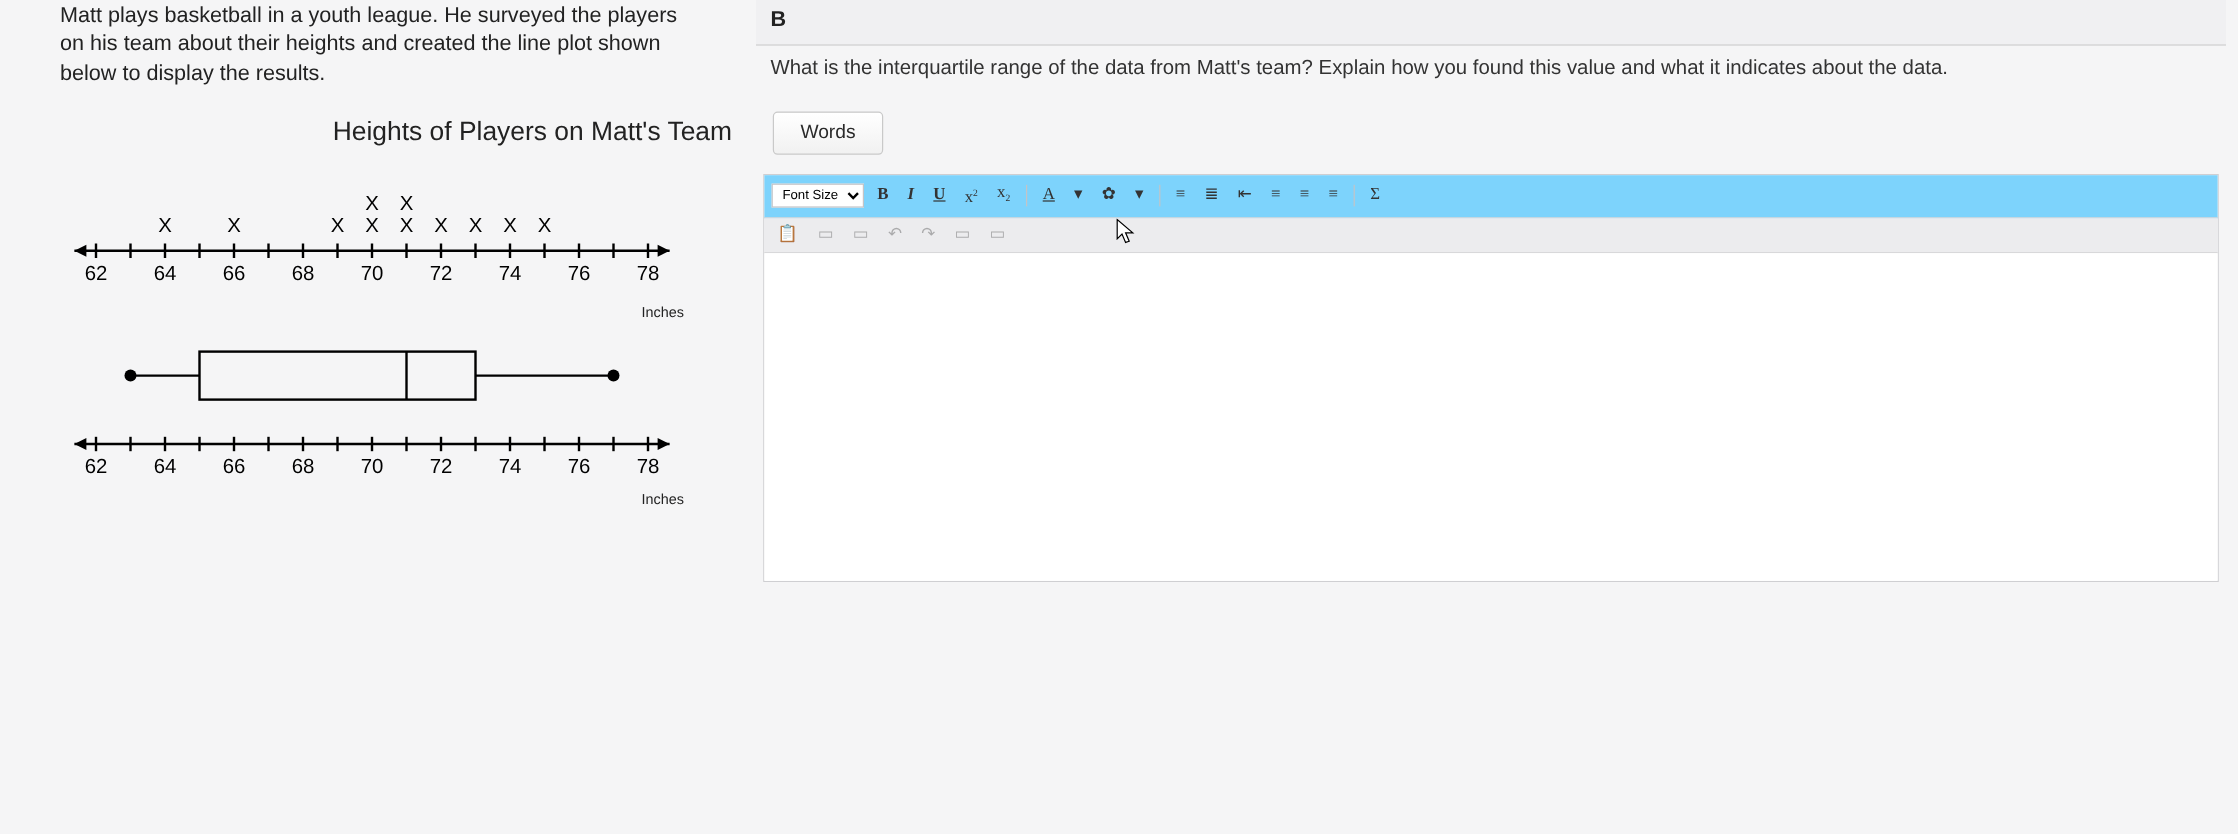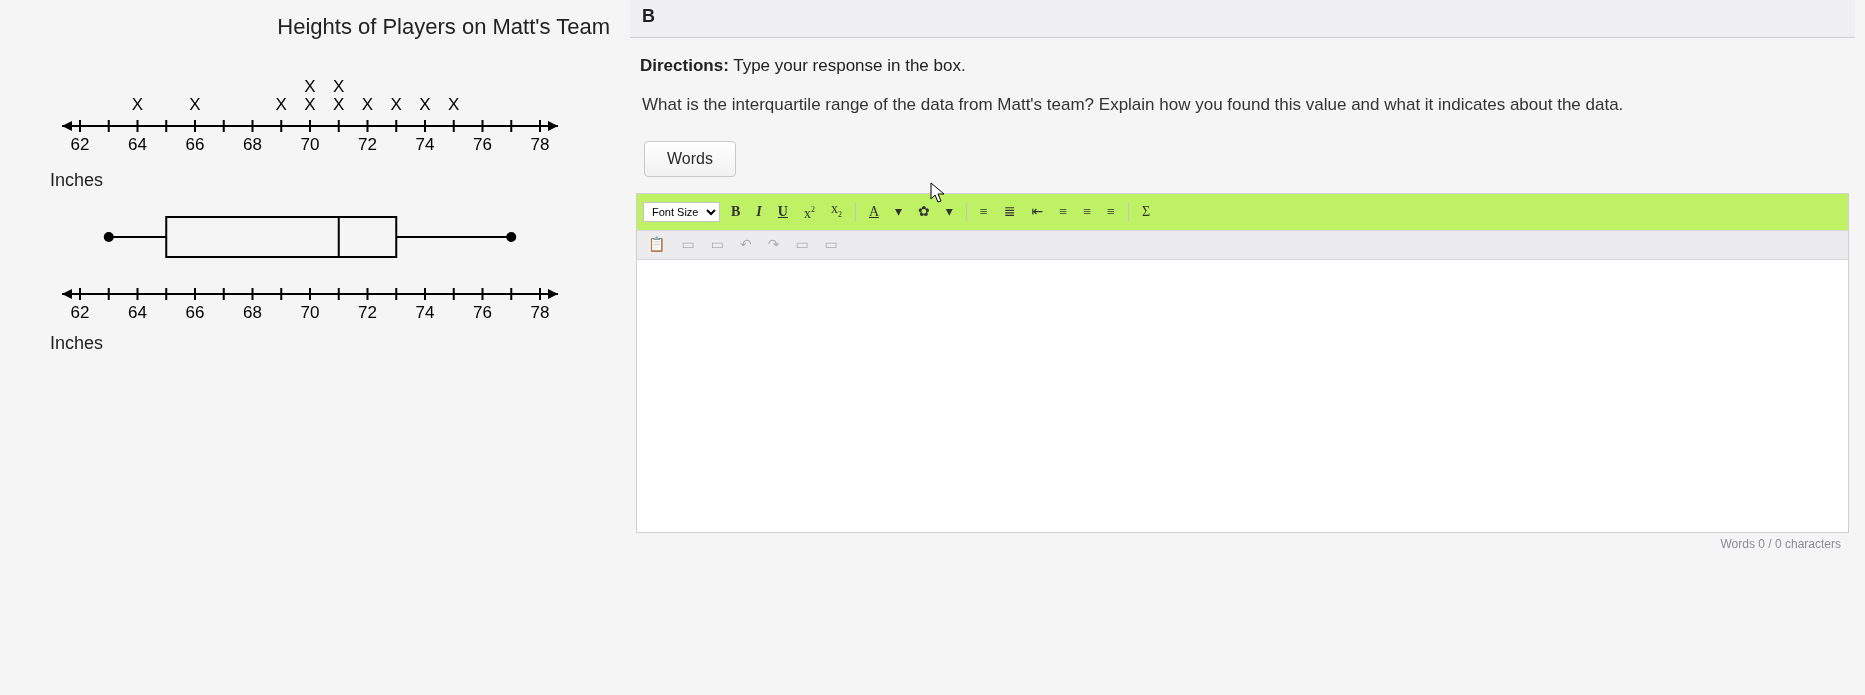--- a/index.html
+++ b/index.html
@@ -39,22 +39,22 @@
     margin: 14px 0 16px;
   }
   .plot-box {
     position: relative;
     width: 520px;
     margin: 0 auto 8px;
   }
   
   .lineplot-svg { display:block; margin:0 auto; }
   .axis-label {
-    text-align: left;
-    font-size: 18px;
+    text-align: right;
+    font-size: 12px;
     margin-top: 4px;
   }
   
   .part-label {
     font-weight: bold;
     font-size: 18px;
     padding: 6px 12px 10px;
     border-bottom: 1px solid #d0d0d0;
     background: #f0f0f2;
   }
@@ -88,21 +88,21 @@
     height: 340px;
     display: flex;
     flex-direction: column;
   }
   .toolbar {
     display: flex;
     align-items: center;
     gap: 6px;
     padding: 4px 6px;
     border-bottom: 1px solid #d8d8da;
-    background: #bef264;
+    background: #7dd3fc;
     font-size: 12px;
     color: #555;
     flex-wrap: wrap;
   }
   .toolbar .sep { width:1px; height:18px; background:#c4c4c6; margin:0 2px; }
   .tb-btn {
     padding: 2px 5px;
     border-radius: 2px;
     cursor: pointer;
     font-family: "Times New Roman", serif;
@@ -143,20 +143,21 @@
     width:16px; height:22px;
     pointer-events:none;
   }
 </style>
 </head>
 <body>
 
 <div class="layout">
 
   <div class="left-col">
+    <p class="problem-text">Matt plays basketball in a youth league. He surveyed the players on his team about their heights and created the line plot shown below to display the results.</p>
 
     <div class="plot-title">Heights of Players on Matt's Team</div>
 
     <div class="plot-box">
       <svg class="lineplot-svg" id="lineplot-svg" width="520" height="110" viewBox="0 0 520 110">
           <line x1="12" y1="70" x2="508" y2="70" stroke="#000" stroke-width="2"></line>
           <polygon points="12,70 22,65 22,75" fill="#000"></polygon>
           <polygon points="508,70 498,65 498,75" fill="#000"></polygon>
           <line x1="30" y1="64" x2="30" y2="76" stroke="#000" stroke-width="2"></line>
           <line x1="58.75" y1="64" x2="58.75" y2="76" stroke="#000" stroke-width="2"></line>
@@ -239,23 +240,20 @@
           <text x="432.5" y="119" text-anchor="middle" font-size="17" fill="#000">76</text>
           <text x="490" y="119" text-anchor="middle" font-size="17" fill="#000">78</text>
         </svg>
       <div class="axis-label">Inches</div>
     </div>
   </div>
 
   <div class="right-col">
     <div class="part-label">B</div>
 
-    <div class="directions">
-      <b>Directions:</b><span> Type your response in the box.</span>
-    </div>
 
     <p class="question-text">What is the interquartile range of the data from Matt's team? Explain how you found this value and what it indicates about the data.</p>
 
     <button class="rubric-btn">Words</button>
 
     <div class="editor">
       <div class="toolbar">
         <select class="fontsize-sel">
           <option>Font Size</option>
         </select>
@@ -283,19 +281,18 @@
         <span class="tb-btn">📋</span>
         <span class="tb-btn" style="opacity:.35">▭</span>
         <span class="tb-btn" style="opacity:.35">▭</span>
         <span class="tb-btn" style="opacity:.35">↶</span>
         <span class="tb-btn" style="opacity:.35">↷</span>
         <span class="tb-btn" style="opacity:.35">▭</span>
         <span class="tb-btn" style="opacity:.35">▭</span>
       </div>
       <div class="editor-area" contenteditable="true" style=""></div>
     </div>
-    <div class="word-count">Words 0 / 0 characters</div>
   </div>
 </div>
 
 <svg class="cursor-svg" viewBox="0 0 16 22">
   <path d="M1 1 L1 17 L5 13 L8 20 L11 19 L8 12 L14 12 Z" fill="#fff" stroke="#000" stroke-width="1"></path>
 </svg>
 
 </body></html>

